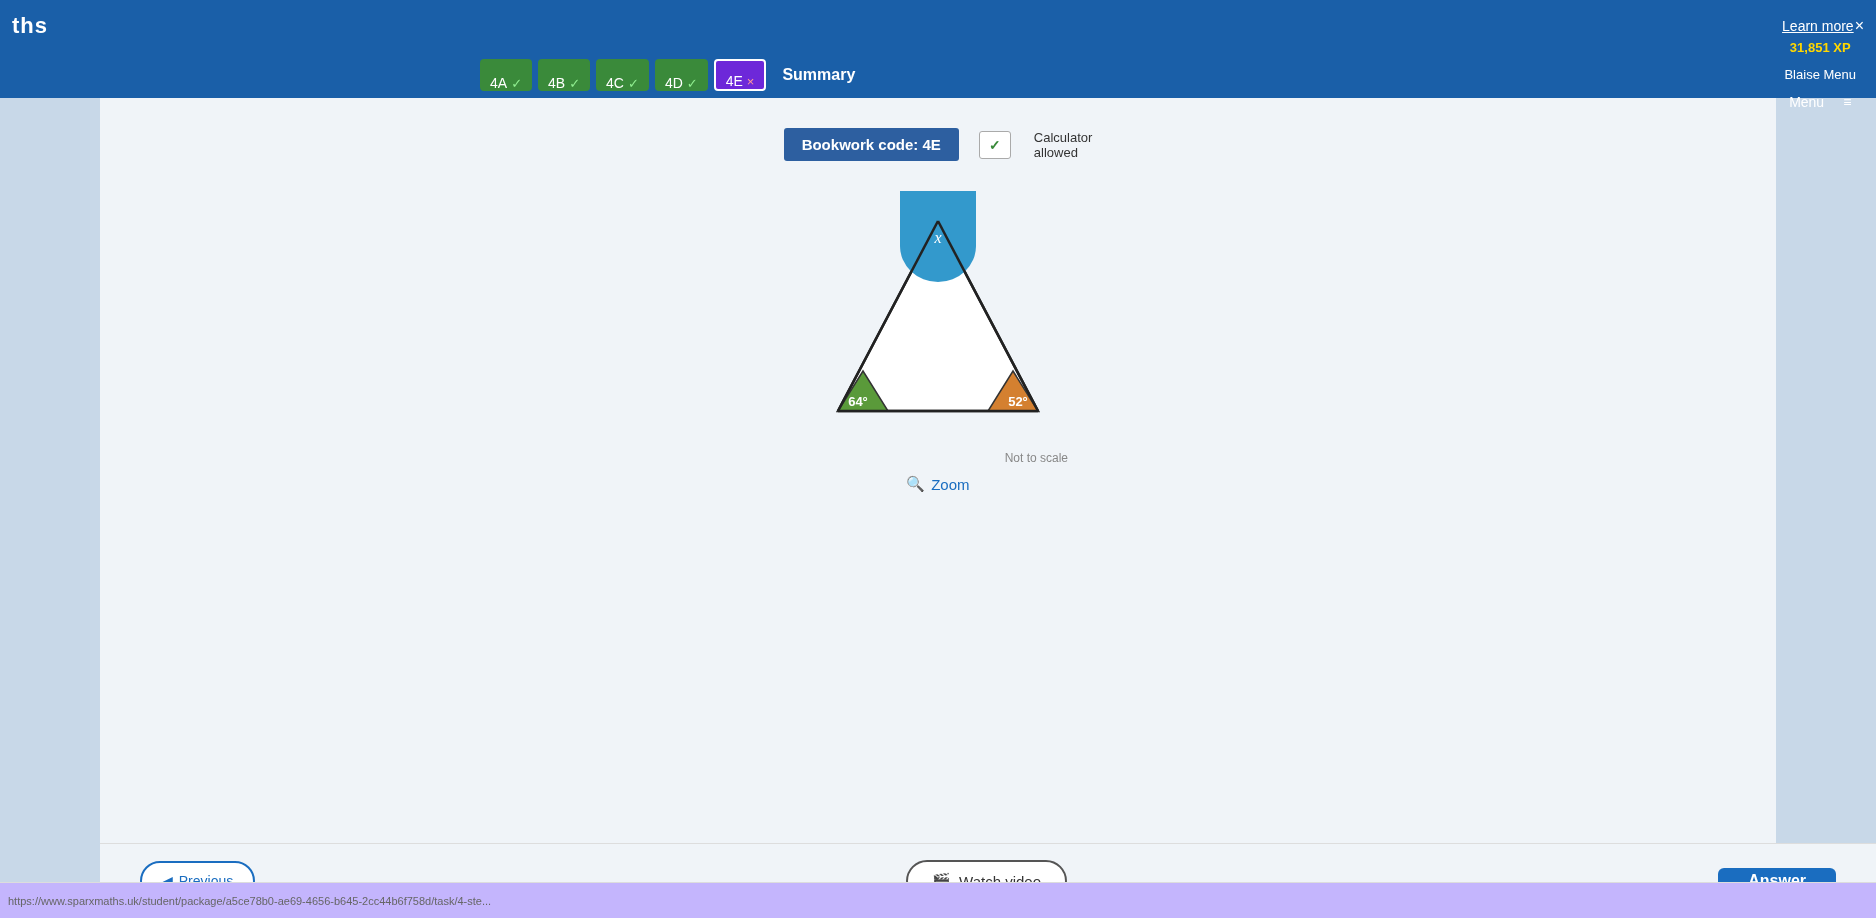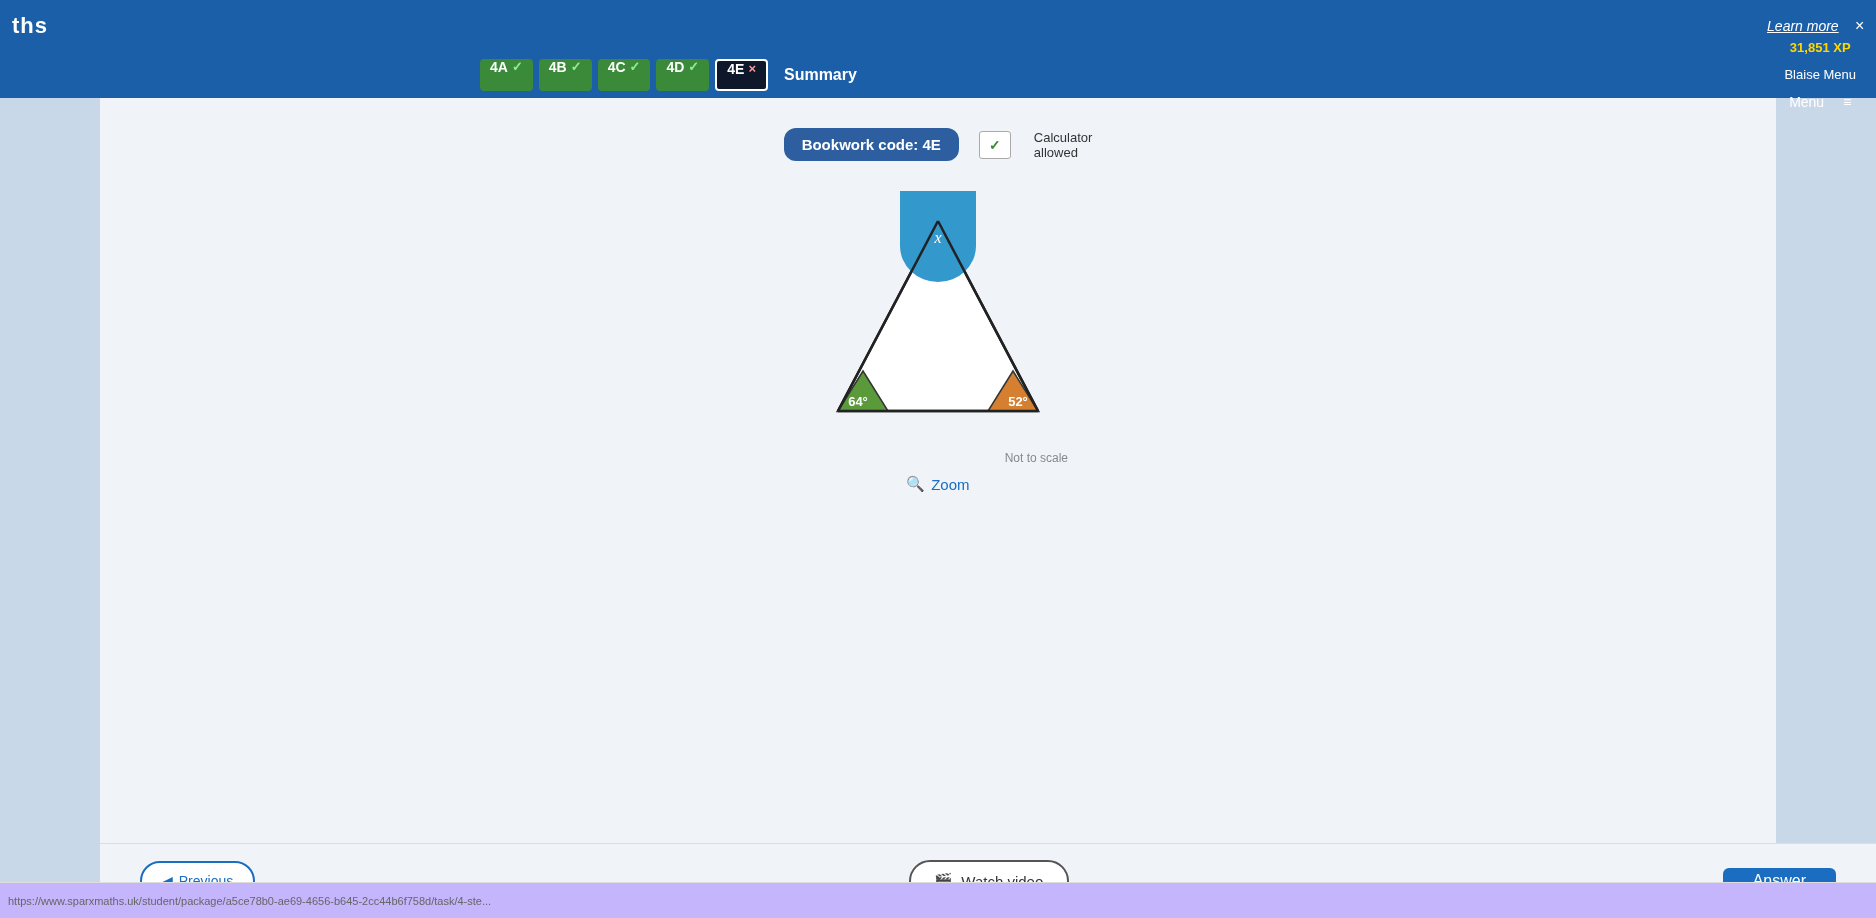--- a/index.html
+++ b/index.html
@@ -23,22 +23,21 @@
     }
     .top-bar-left {
       color: white;
       font-size: 22px;
       font-weight: bold;
       letter-spacing: 1px;
     }
     .top-bar-right {
       display: flex;
       align-items: center;
-      gap: 16px;
-      font-style: italic;
+      gap: 1px;
     }
     .learn-more-link {
       color: white;
       font-size: 14px;
       text-decoration: underline;
       cursor: pointer;
     }
     .close-btn {
       color: white;
       font-size: 16px;
@@ -52,33 +51,33 @@
       display: flex;
       align-items: center;
       padding: 0 480px 0 480px;
       gap: 6px;
       position: relative;
     }
     .tab {
       height: 32px;
       border-radius: 4px;
       display: flex;
-      align-items: flex-start;
+      align-items: flex-end;
       padding: 0 10px;
       font-size: 14px;
-      font-weight: bold;
+      font-weight: normal;
       cursor: pointer;
       gap: 4px;
     }
     .tab-completed {
       background: #3a8a3a;
       color: white;
     }
     .tab-active {
-      background: #0f172a;
+      background: #6d28d9;
       color: white;
       border: 2px solid white;
     }
     .tab-check {
       color: #90ee90;
       font-size: 13px;
     }
     .tab-x {
       color: #ff9999;
       font-size: 13px;
@@ -129,21 +128,21 @@
       display: flex;
       align-items: center;
       gap: 20px;
       margin-bottom: 30px;
       margin-top: 10px;
     }
     .bookwork-code {
       background: #2d5fa0;
       color: white;
       padding: 8px 18px;
-      border-radius: 12px;
+      border-radius: 3px;
       font-size: 15px;
       font-weight: bold;
     }
     .calculator-info {
       display: flex;
       align-items: center;
       gap: 23px;
       font-size: 13px;
       color: #333;
     }
@@ -240,21 +239,21 @@
       display: flex;
       align-items: center;
       gap: 8px;
     }
     .answer-btn {
       background: #1a6dc0;
       color: white;
       padding: 4px 30px;
       border-radius: 6px;
       font-size: 16px;
-      font-weight: normal;
+      font-weight: bold;
       cursor: pointer;
       border: none;
     }
 
     
     .url-bar {
       position: fixed;
       bottom: 0;
       left: 0;
       right: 0;

